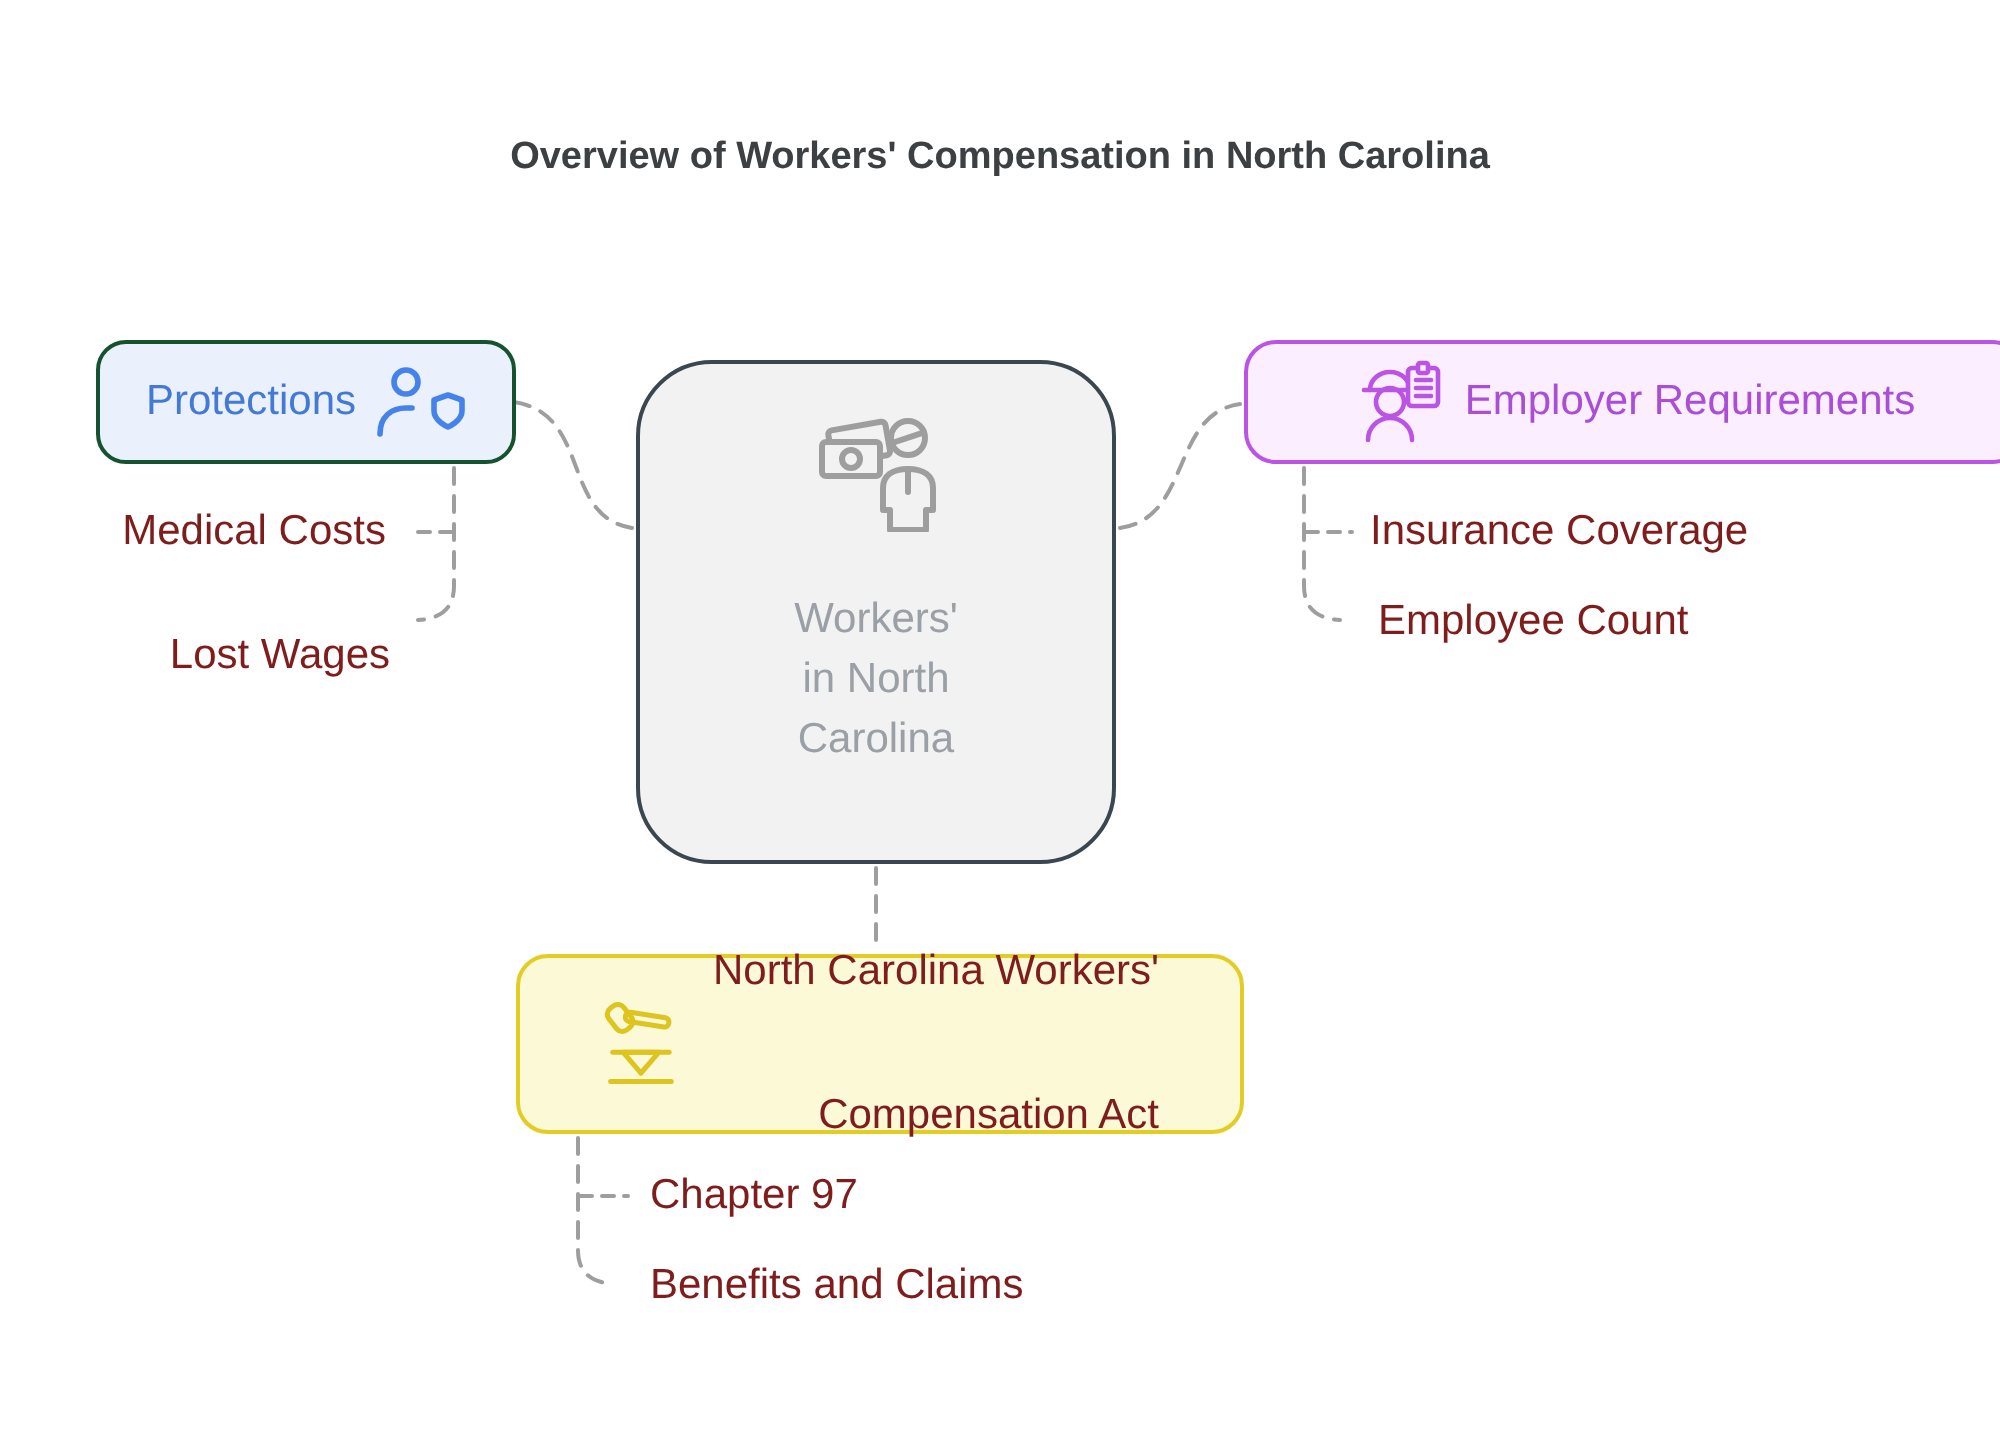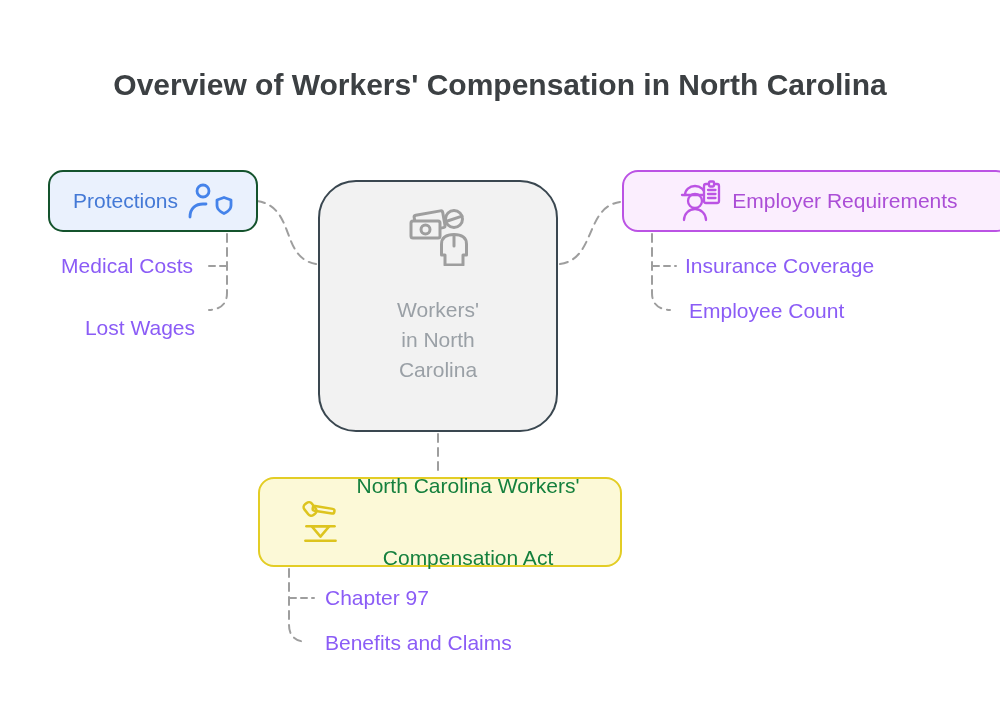--- a/index.html
+++ b/index.html
@@ -2,21 +2,21 @@
 <html><head>
 <meta charset="utf-8">
 <style>
   html,body{margin:0;padding:0;background:#ffffff;}
   .canvas{
     position:relative;width:1000px;height:720px;background:#ffffff;overflow:hidden;
     font-family:"Liberation Sans", sans-serif;
   }
   .title{
     position:absolute;left:0;top:68px;width:1000px;text-align:center;
-    font-size:30px;font-weight:bold;color:#3c4043;letter-spacing:0px;
+    font-size:19px;font-weight:bold;color:#3c4043;letter-spacing:0px;
   }
   svg.connectors{position:absolute;left:0;top:0;width:1000px;height:720px;pointer-events:none;}
   .conn{fill:none;stroke:#9e9e9e;stroke-width:2;stroke-linecap:round;stroke-dasharray:8 6;}
   .conn-short{stroke-dasharray:6 5;}
 
   .node{
     position:absolute;display:flex;align-items:center;justify-content:center;
     box-sizing:border-box;border-radius:15px;
   }
   .node .icon{display:flex;align-items:center;justify-content:center;}
@@ -30,32 +30,32 @@
   .node-employer{
     left:622px;top:170px;width:390px;height:62px;
     background:#fbeefe;border:2px solid #bb53e4;gap:10px;border-radius:16px;
   }
   .node-employer .lbl{color:#ab4ed6;font-size:21px;}
 
   .node-act{
     left:258px;top:477px;width:364px;height:90px;
     background:#fcf9d7;border:2px solid #e3cd25;gap:14px;border-radius:16px;
   }
-  .node-act .lbl{color:#15803d;font-size:21px;line-height:30px;text-align:center;}
+  .node-act .lbl{color:#7f1d1d;font-size:21px;line-height:30px;text-align:right;}
 
   .node-center{
     left:318px;top:180px;width:240px;height:252px;
     background:#f2f2f2;border:2px solid #3a4750;border-radius:38px;
     flex-direction:column;justify-content:flex-start;padding-top:26px;
   }
   .node-center .ctext{margin-top:29px;text-align:center;color:#9aa0a6;font-size:21px;line-height:30px;}
   .node-center .ctext span{display:block;}
 
   .child{
-    position:absolute;color:#8b5cf6;font-size:21px;white-space:nowrap;line-height:26px;
+    position:absolute;color:#7f1d1d;font-size:21px;white-space:nowrap;line-height:26px;
   }
 </style>
 </head>
 <body>
 
 <div class="canvas">
 
   <div class="title">Overview of Workers' Compensation in North Carolina</div>
 
   <svg class="connectors" viewBox="0 0 1000 720">

